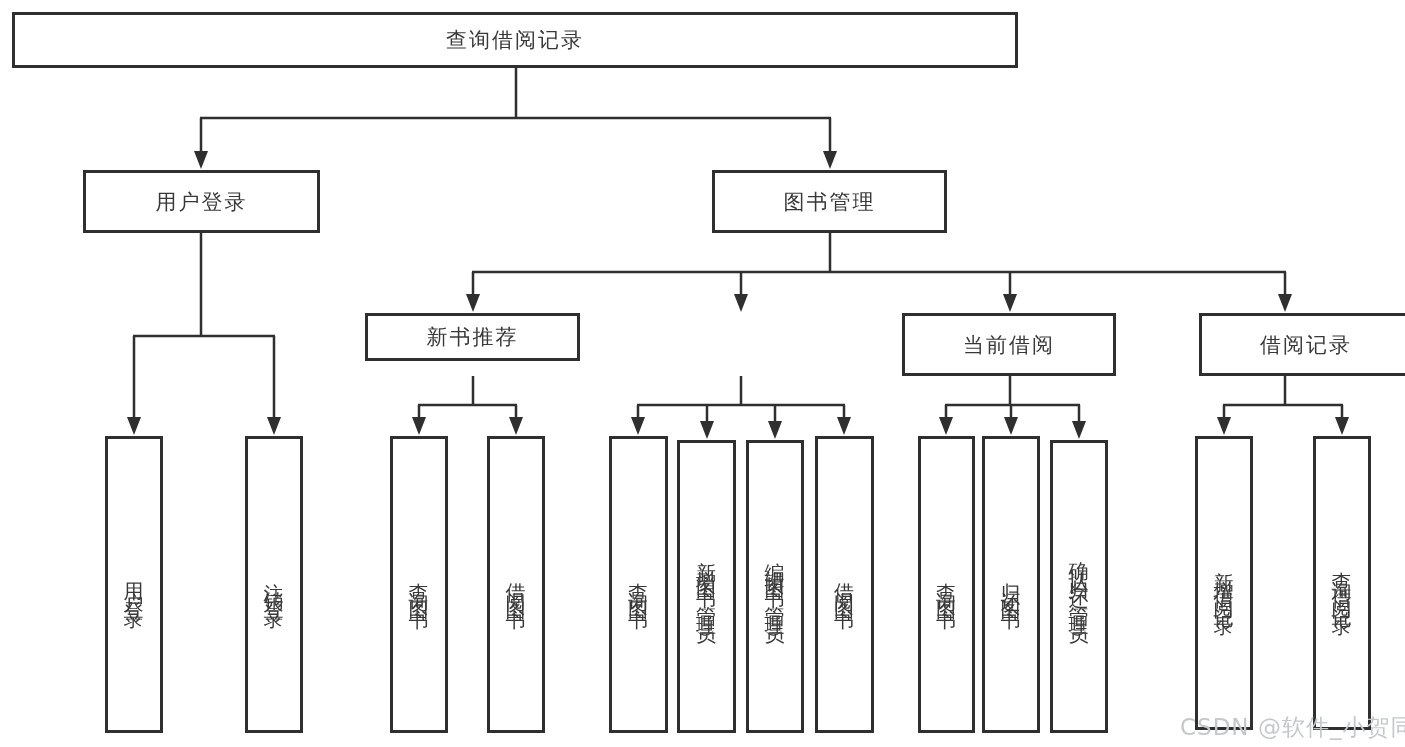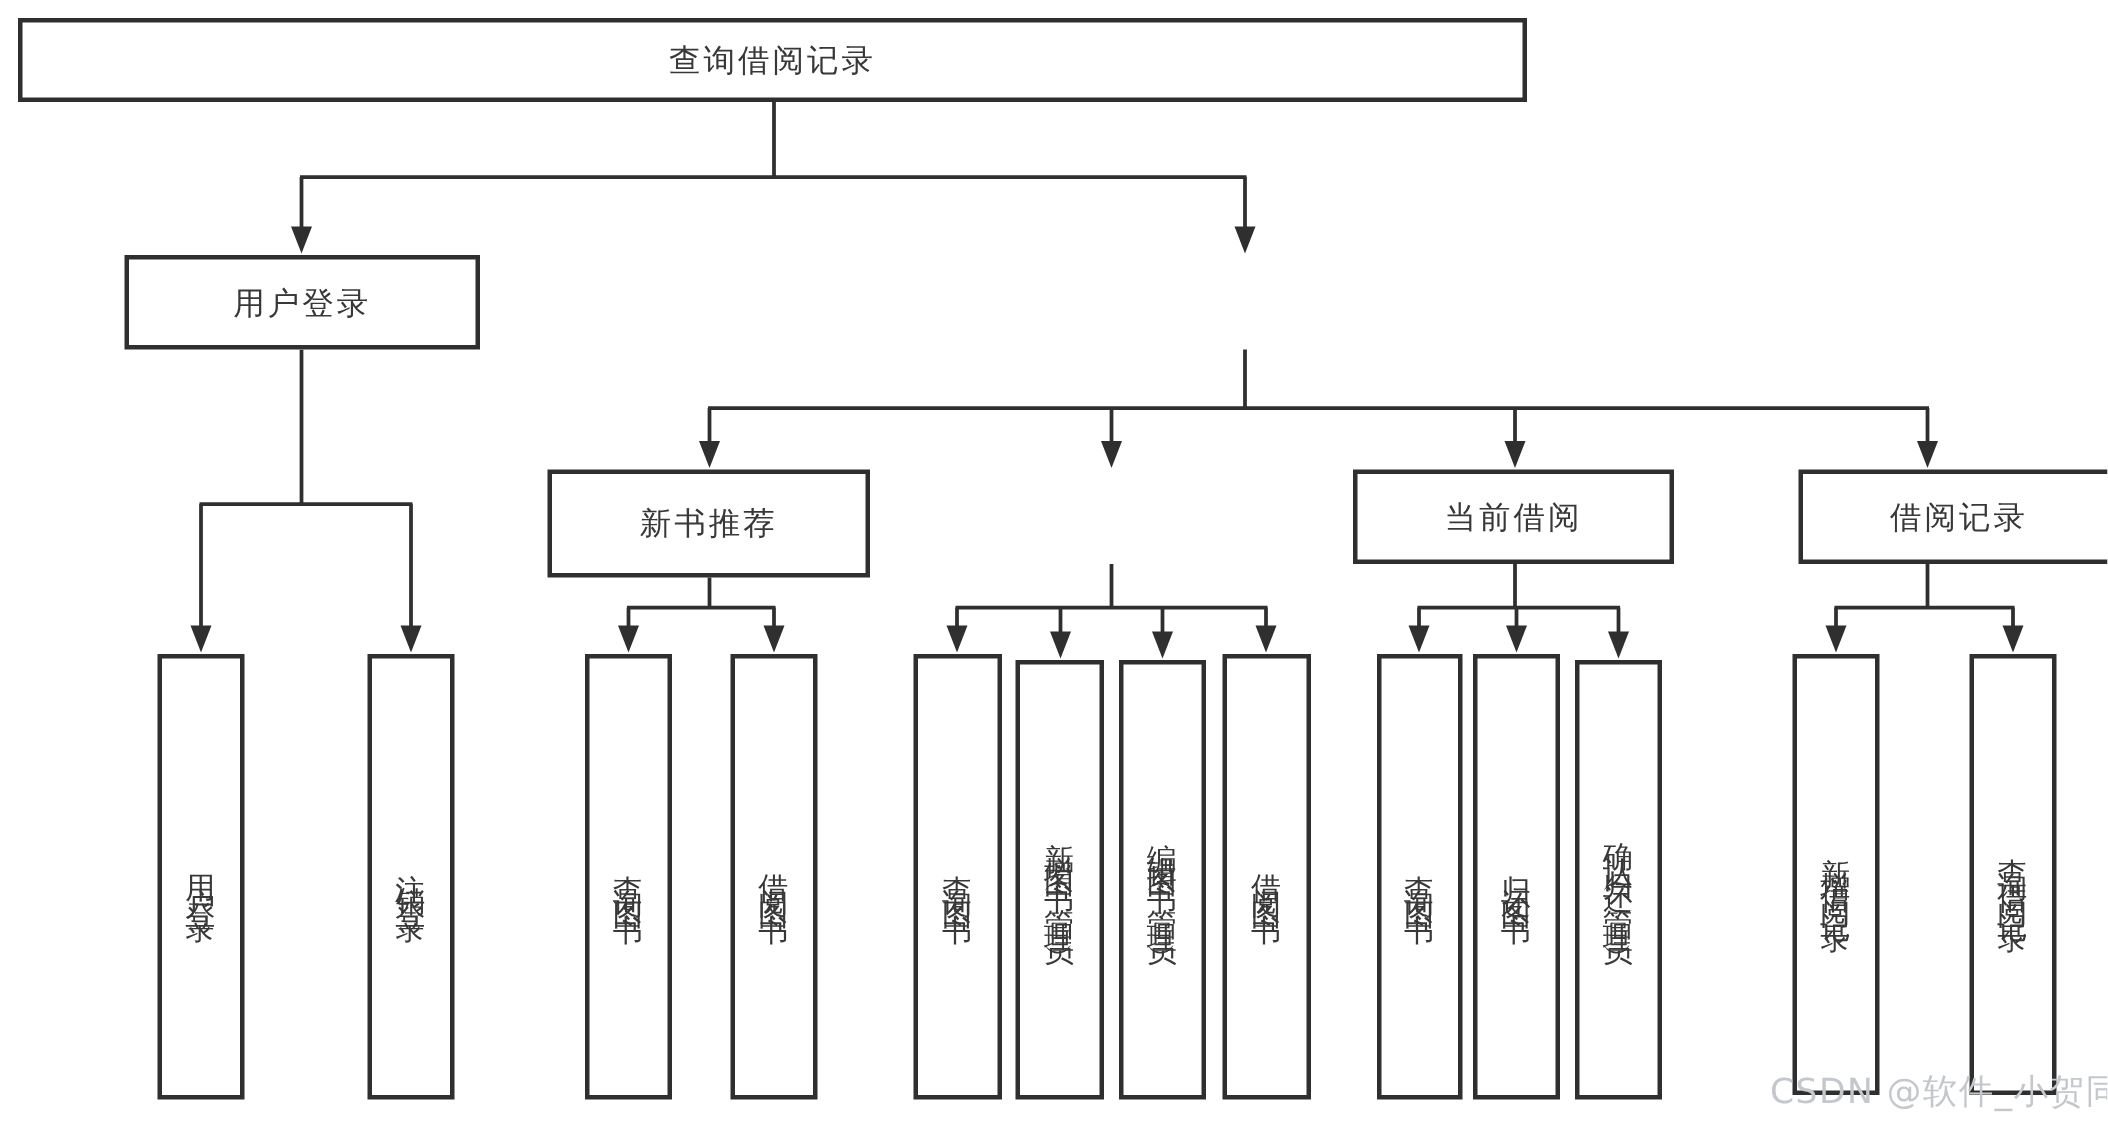--- a/index.html
+++ b/index.html
@@ -18,21 +18,21 @@
   .leaf .v{
     writing-mode:vertical-rl;text-orientation:mixed;
     letter-spacing:9px;line-height:1;white-space:nowrap;
   }
   
   #n-root{left:12px;top:12px;width:1006px;height:56px;}
   
   #n-user-login{left:83px;top:170px;width:237px;height:63px;}
   #n-book-mgmt{left:712px;top:170px;width:235px;height:63px;}
   
-  #n-new-books{left:365px;top:313px;width:215px;height:72px;}
+  #n-new-books{left:365px;top:313px;width:215px;height:48px;}
   #n-book-borrow{left:635px;top:313px;width:213px;height:63px;}
   #n-current-borrow{left:902px;top:313px;width:214px;height:63px;align-items:center;}
   #n-borrow-records{left:1177px;top:313px;width:214px;height:63px;margin-left:22px;}
   
   #l-user-login{left:105px;top:436px;width:58px;height:297px;}
   #l-logout{left:245px;top:436px;width:58px;height:297px;}
   #l-nb-query{left:390px;top:436px;width:58px;height:297px;}
   #l-nb-borrow{left:487px;top:436px;width:58px;height:297px;}
   #l-bb-query{left:609px;top:436px;width:59px;height:297px;}
   #l-bb-add{left:677px;top:440px;width:59px;height:293px;}
@@ -89,20 +89,23 @@
     <polygon fill="#2f2f2f" points="1335,417 1349,417 1342,435"></polygon>
   </svg>
 
   <div class="node branch" id="n-root">
     <span>查询借阅记录</span>
   </div>
 
   <div class="node branch" id="n-user-login">
     <span>用户登录</span>
   </div>
+  <div class="node branch" id="n-book-mgmt">
+    <span>图书管理</span>
+  </div>
 
   <div class="node branch" id="n-new-books">
     <span>新书推荐</span>
   </div>
   <div class="node branch" id="n-current-borrow">
     <span>当前借阅</span>
   </div>
   <div class="node branch" id="n-borrow-records">
     <span>借阅记录</span>
   </div>

